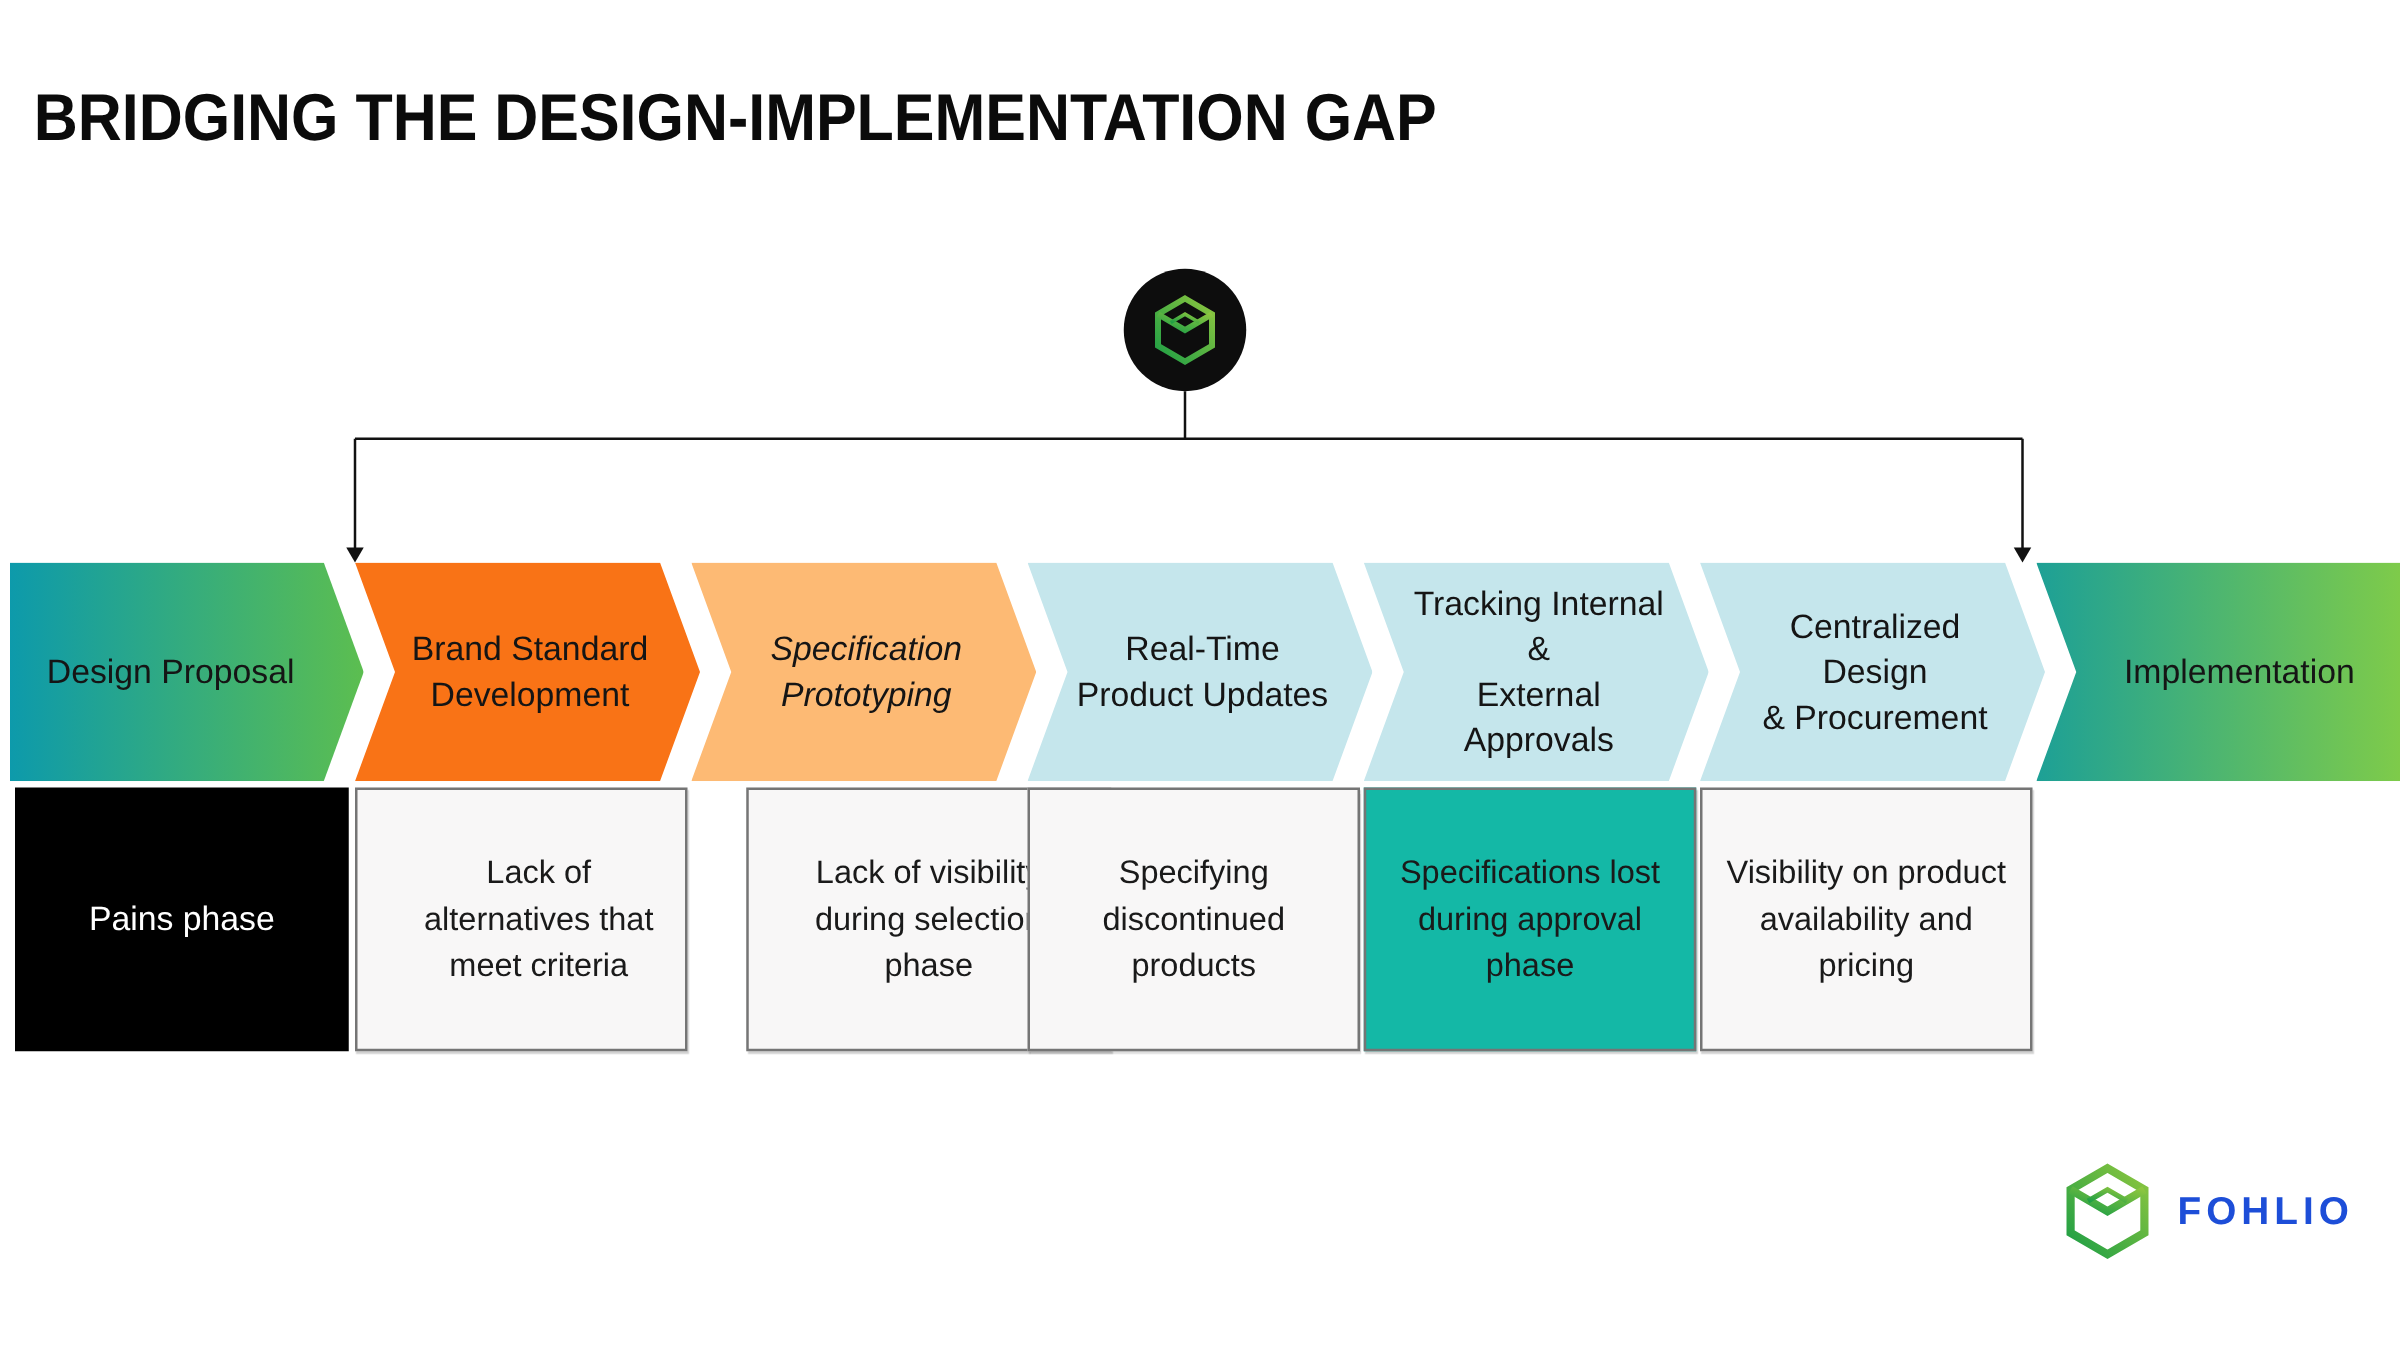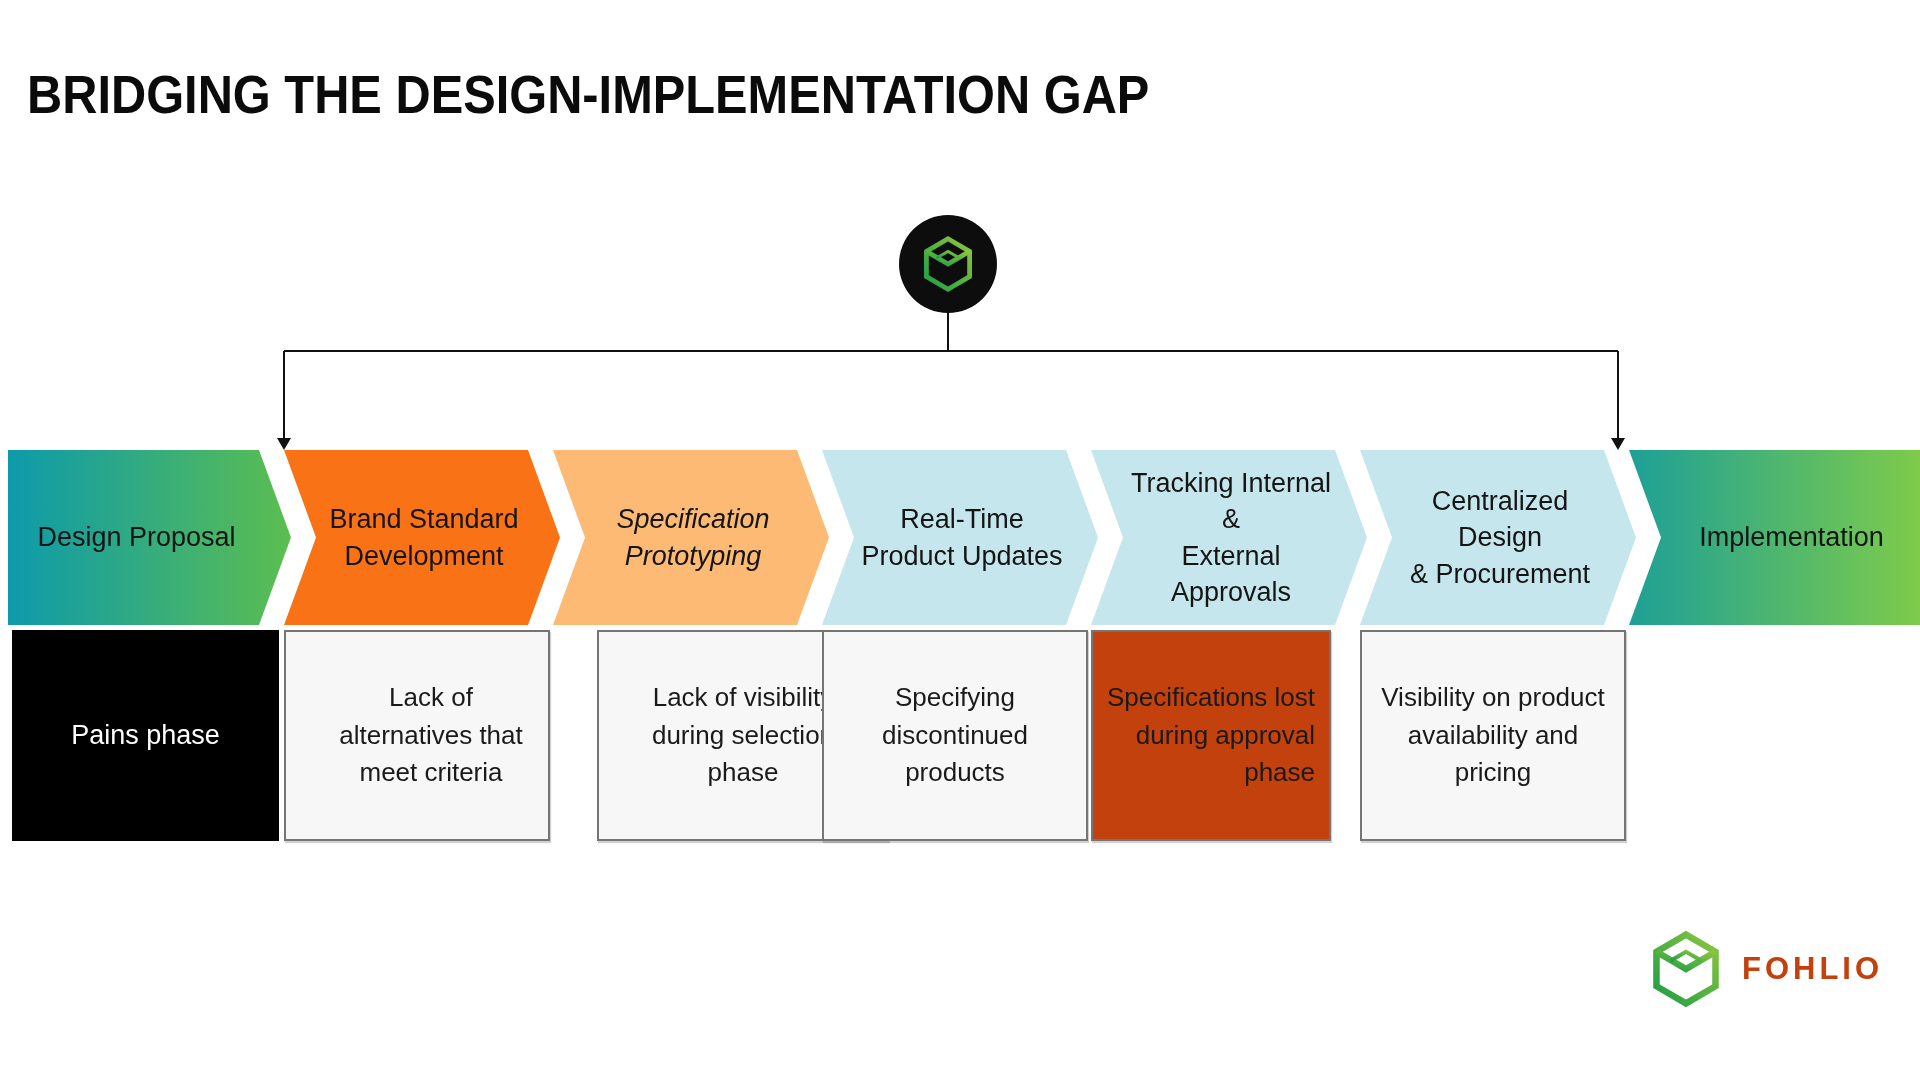--- a/index.html
+++ b/index.html
@@ -121,29 +121,29 @@
   <div id="pains">
       <div class="pain-box" style="left: 284px; width: 266px; background: rgb(248, 247, 247); border-color: rgb(117, 117, 117); padding-left: 32px;">
         <span>Lack of<br>alternatives that<br>meet criteria</span>
       </div>
       <div class="pain-box" style="left: 553px; width: 292px; background: rgb(248, 247, 247); border-color: rgb(117, 117, 117); margin-left: 44px;">
         <span>Lack of visibility<br>during selection<br>phase</span>
       </div>
       <div class="pain-box" style="left: 822px; width: 266px; background: rgb(248, 247, 247); border-color: rgb(117, 117, 117);">
         <span>Specifying<br>discontinued<br>products</span>
       </div>
-      <div class="pain-box" style="left: 1091px; width: 240px; background: #c2410c; border-color: rgb(117, 117, 117); text-align: right;">
+      <div class="pain-box" style="left: 1091px; width: 266px; background: #14b8a6; border-color: rgb(117, 117, 117);">
         <span>Specifications lost<br>during approval<br>phase</span>
       </div>
       <div class="pain-box" style="left: 1360px; width: 266px; background: rgb(248, 247, 247); border-color: rgb(117, 117, 117);">
         <span>Visibility on product<br>availability and<br>pricing</span>
       </div>
     </div>
 
   
   <div class="brand">
     <svg class="cube" width="82" height="82" viewBox="0 0 100 100">
       <use href="#cube"></use>
     </svg>
-    <span class="brand-text" style="color: #c2410c;">FOHLIO</span>
+    <span class="brand-text" style="color: #1d4ed8;">FOHLIO</span>
   </div>
 
 </div>
 
 </body></html>

